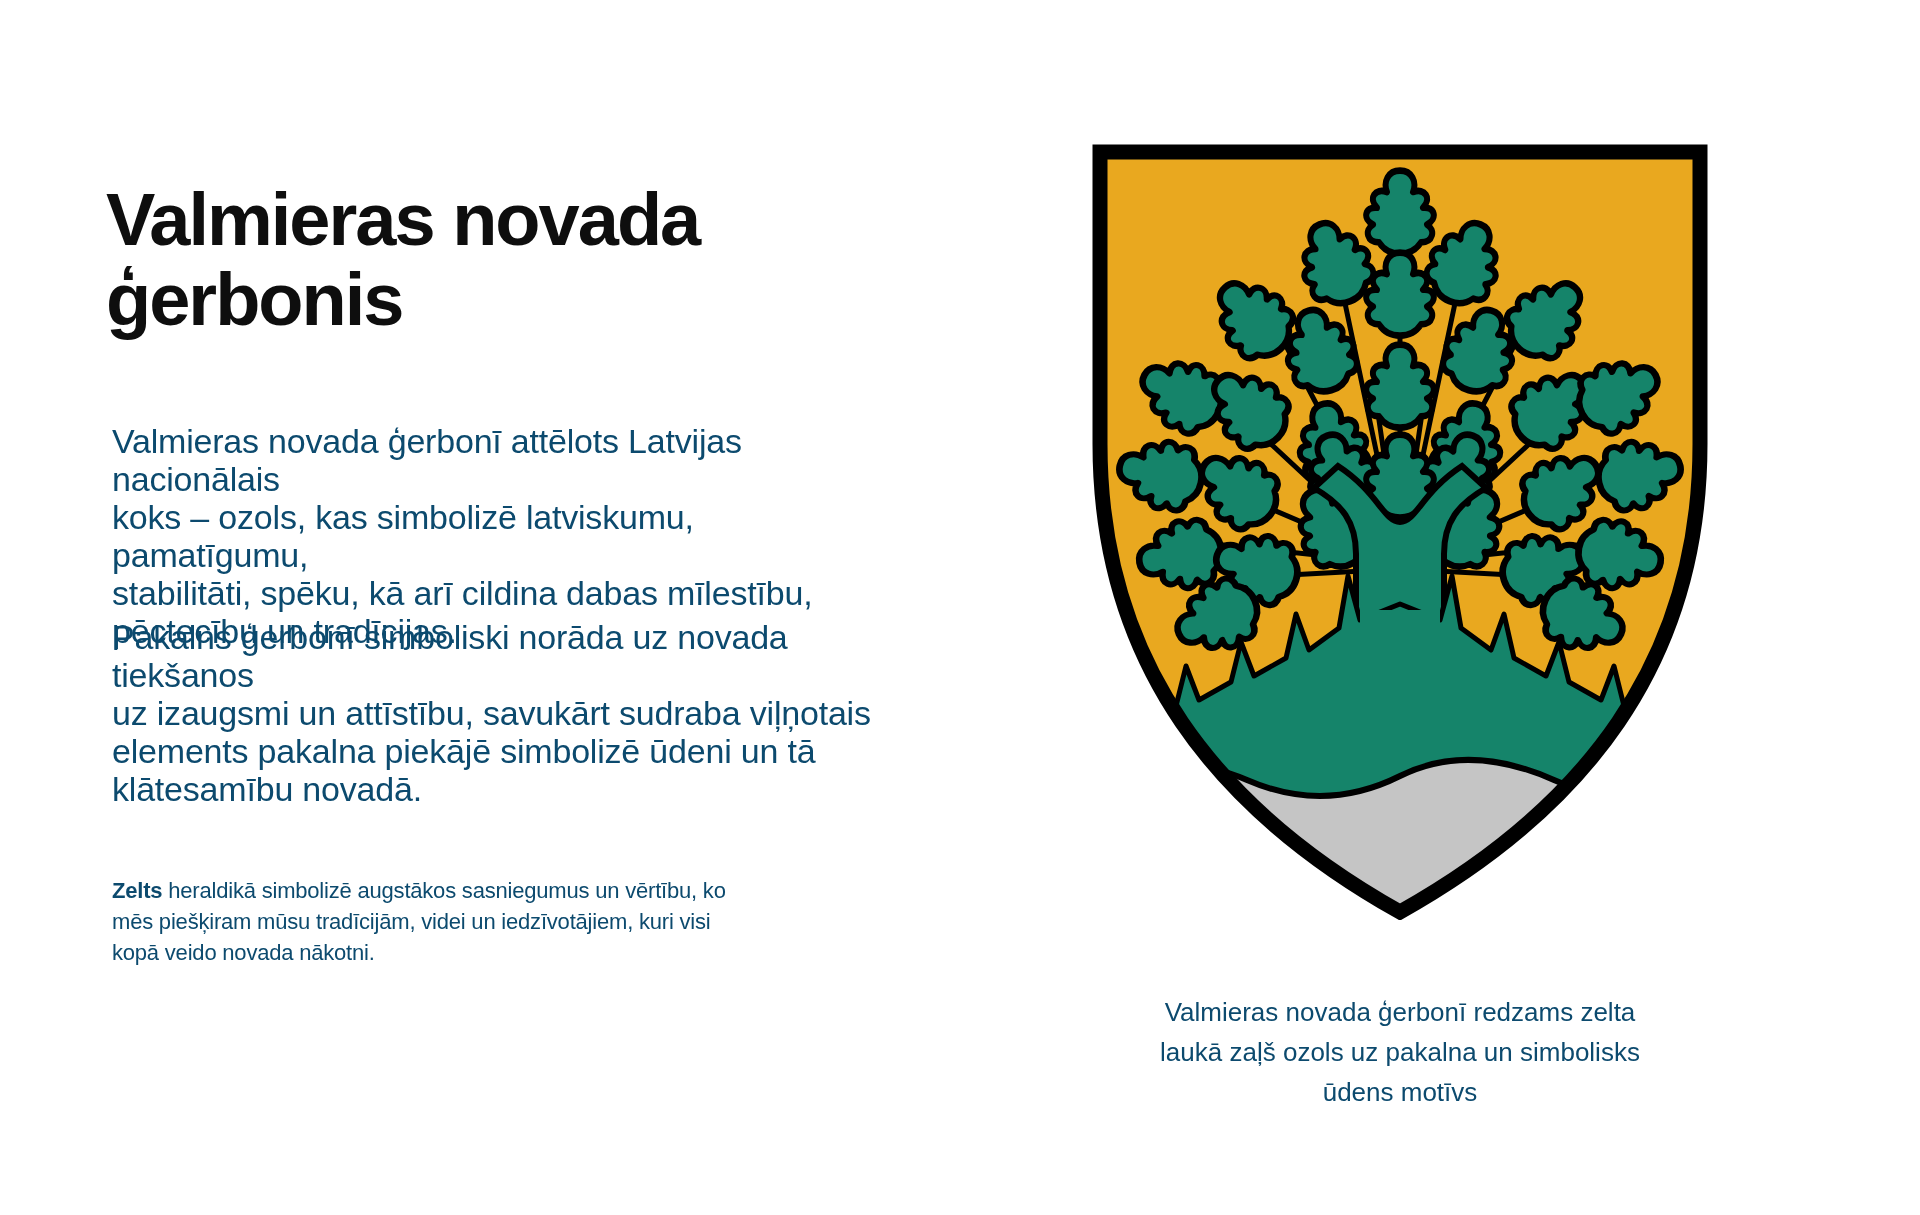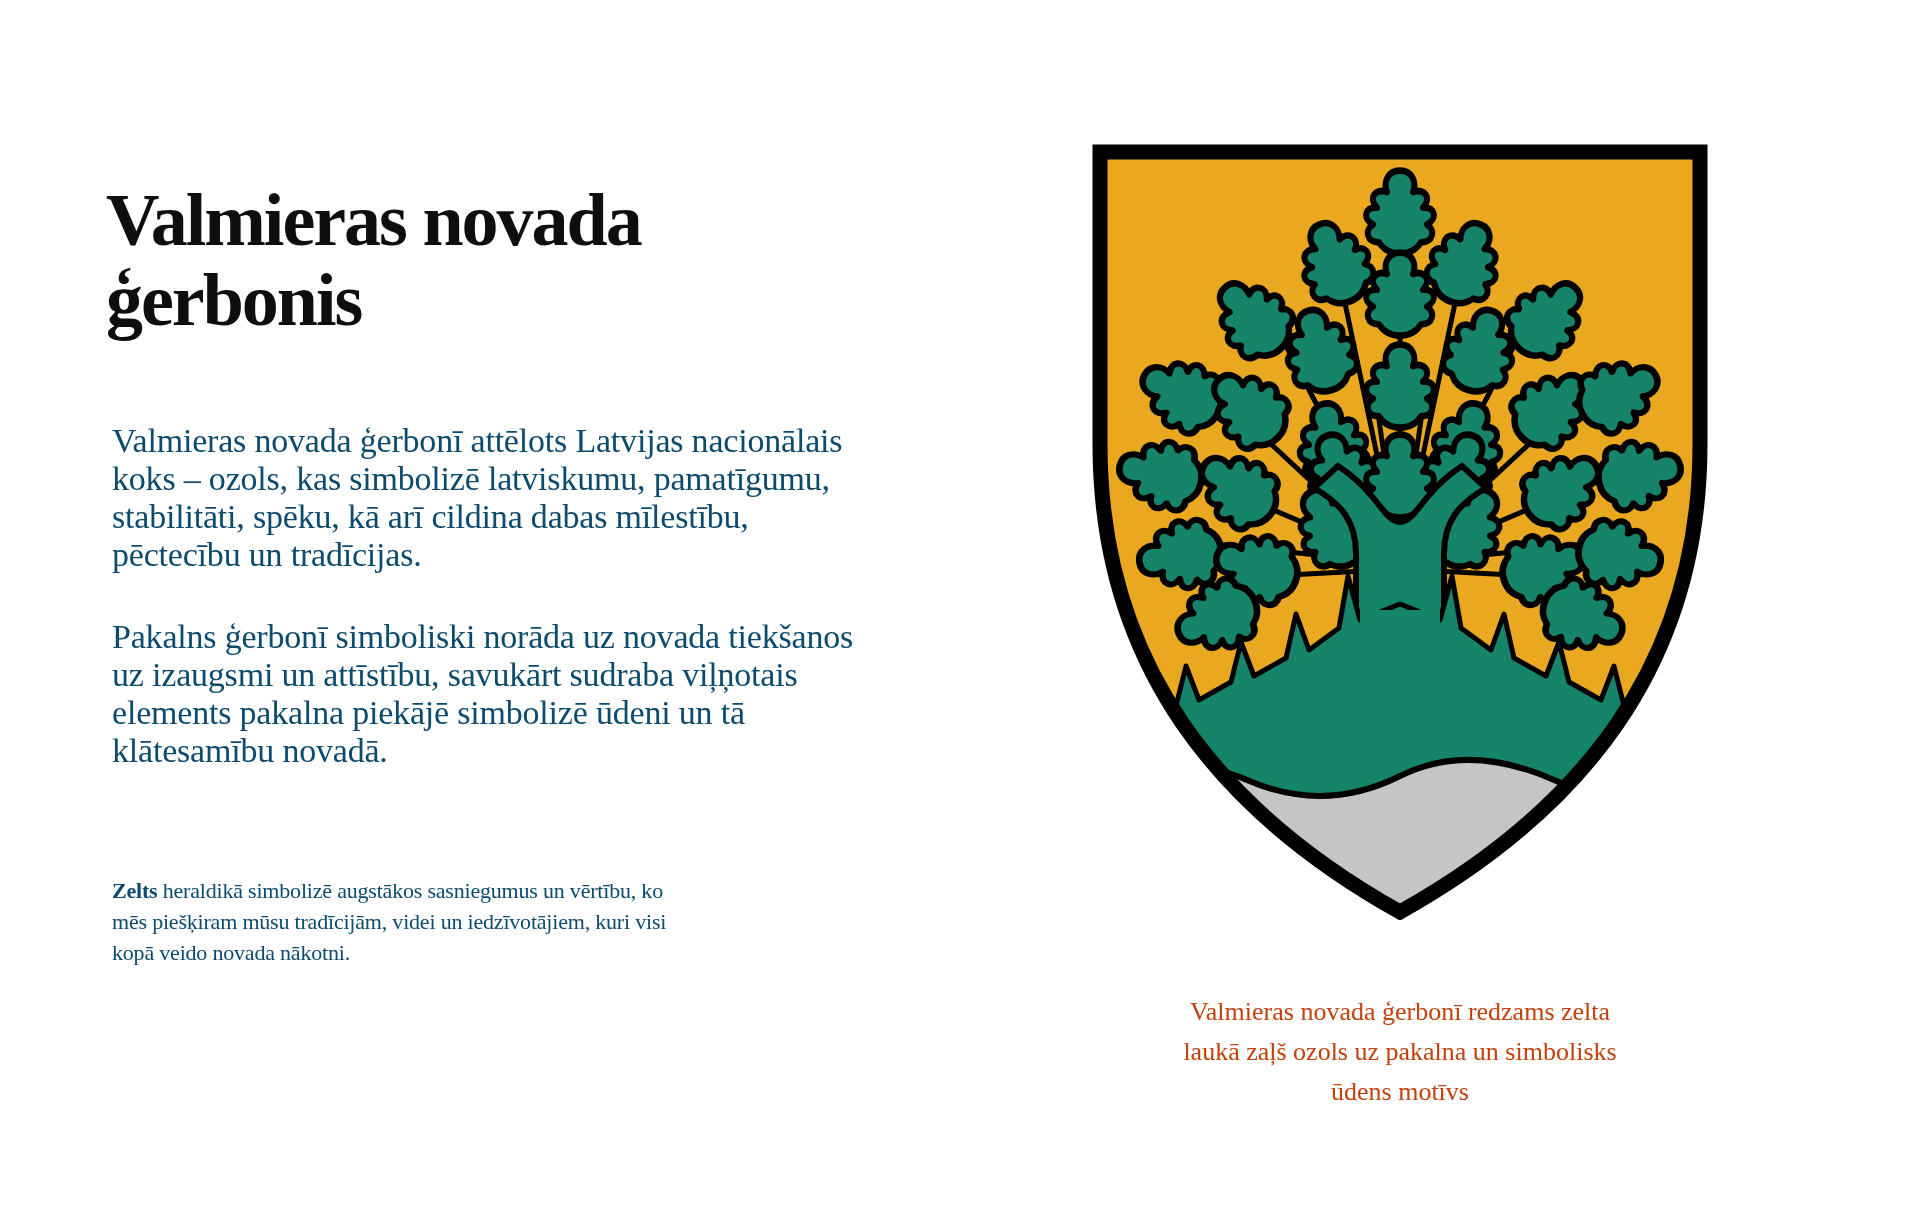--- a/index.html
+++ b/index.html
@@ -1,18 +1,18 @@
 <!DOCTYPE html>
 <html><head>
 <meta charset="utf-8">
 <style>
   html,body{margin:0;padding:0;background:#ffffff;}
   .page{
     position:relative;width:1920px;height:1215px;background:#ffffff;overflow:hidden;
-    font-family:Liberation Serif, serif;color:#1d1d1d;
+    font-family:Liberation Sans, sans-serif;color:#1d1d1d;
   }
   .title{
     position:absolute;left:106px;top:130px;width:700px;
     font-size:74px;line-height:80px;font-weight:800;letter-spacing:-2px;color:#0e0e0e;
   }
   .para{
     position:absolute;left:112px;width:780px;
     font-size:34px;line-height:38px;letter-spacing:-0.2px;color:#0c4a6e;white-space:pre-line;
   }
   .para--oak{top:388px;}
@@ -21,21 +21,21 @@
     position:absolute;left:112px;width:780px;
     font-size:22px;line-height:31px;letter-spacing:-0.2px;color:#0c4a6e;white-space:pre-line;
   }
   .note b{font-weight:700;}
   .note--gold{top:853px;}
   .note--silver{top:1021px;}
   .figure{position:absolute;left:1092px;top:144px;width:616px;height:776px;}
   .figure svg{display:block;width:616px;height:776px;}
   .caption{
     position:absolute;left:1028px;top:966px;width:744px;text-align:center;
-    font-size:26px;line-height:40px;color:#c2410c;white-space:pre-line;
+    font-size:26px;line-height:40px;color:#0c4a6e;white-space:pre-line;
   }
 </style>
 </head>
 <body>
 
 <div class="page">
 
   <h1 class="title">Valmieras novada ģerbonis</h1>
 
   <p class="para para--oak">Valmieras novada ģerbonī attēlots Latvijas nacionālais

